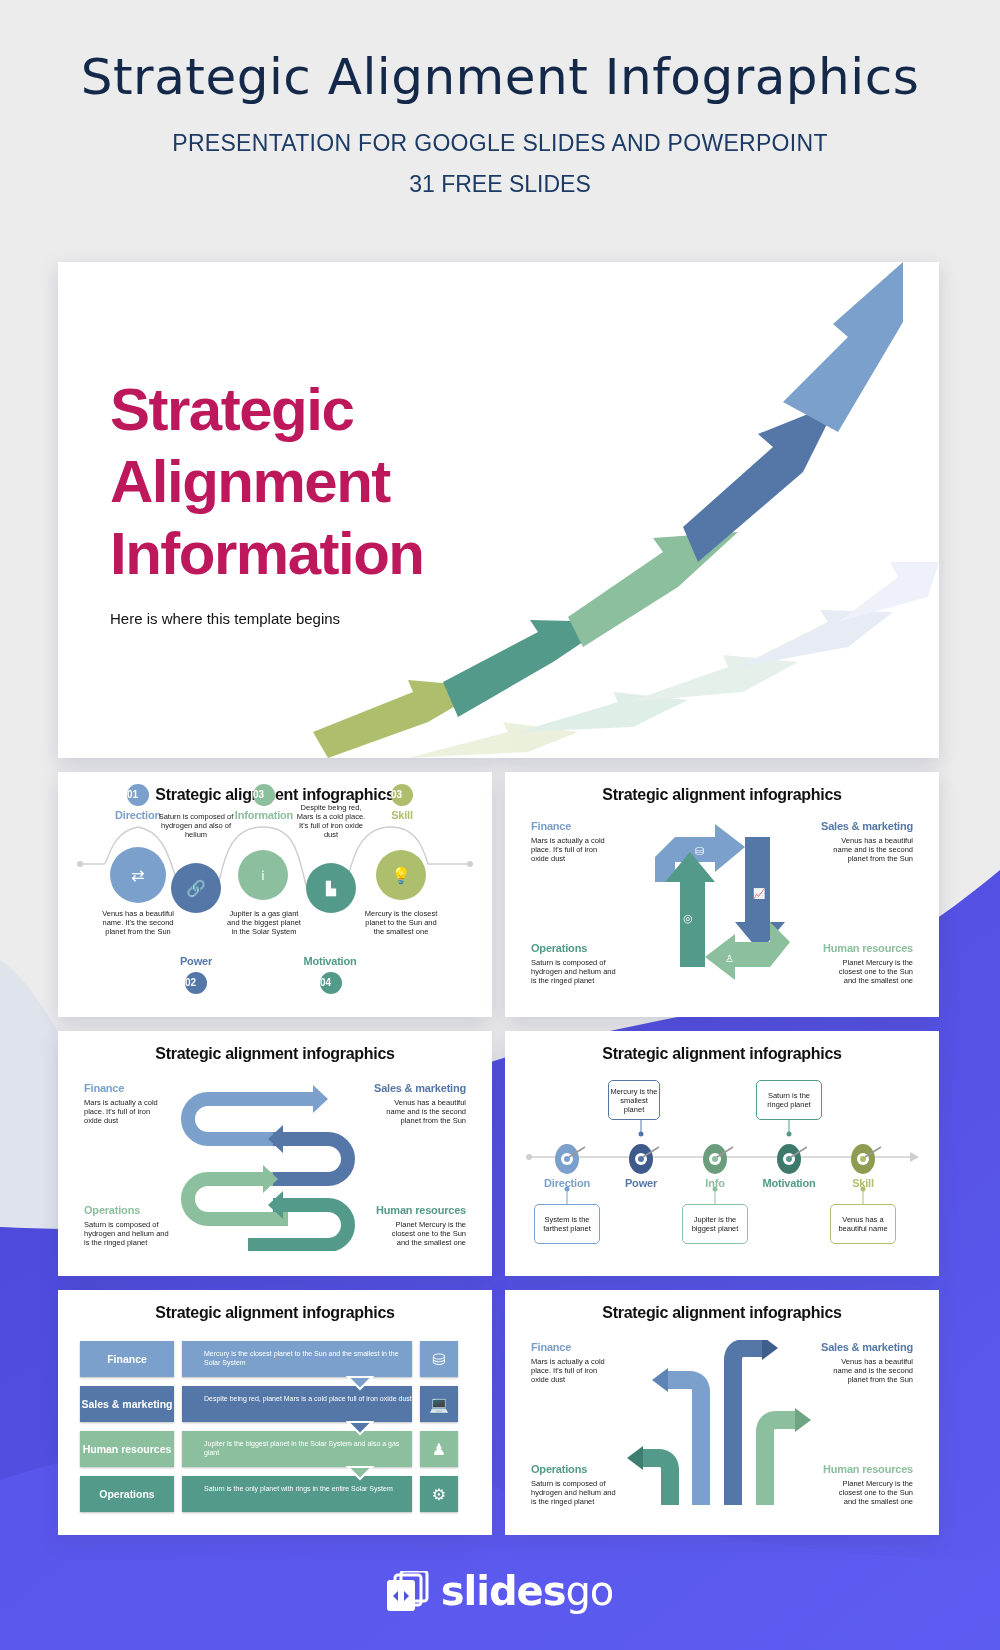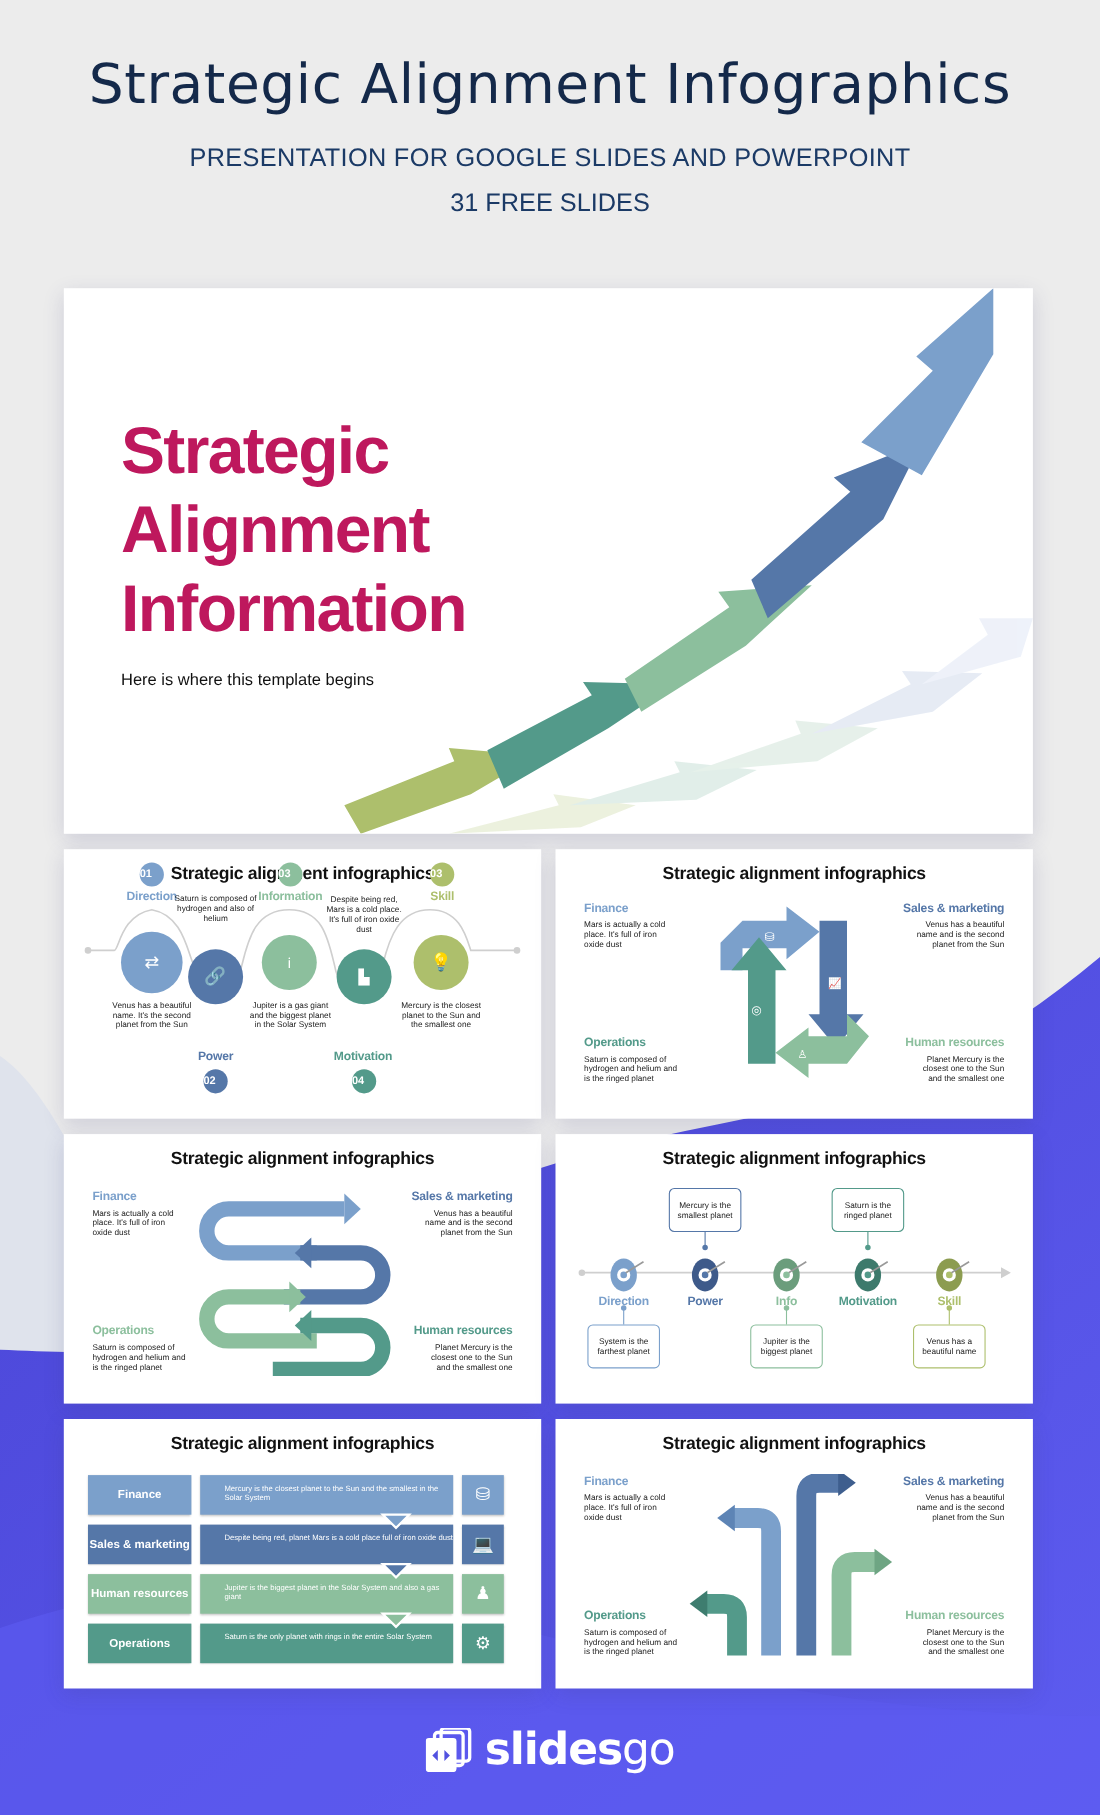--- a/index.html
+++ b/index.html
@@ -94,21 +94,21 @@
   <div class="txt c" style="left:100px;width:76px;top:40px">Saturn is composed of hydrogen and also of helium</div>
 
   <div class="num" style="left:195px;top:12px;background:#8cbf9d">03</div>
   <div class="lbl c" style="left:166px;width:80px;top:37px;color:#8cbf9d">Information</div>
   <div class="circ" style="left:180px;top:78px;width:50px;height:50px;background:#8cbf9d;font-size:13px">ℹ</div>
   <div class="txt c" style="left:166px;width:80px;top:137px">Jupiter is a gas giant and the biggest planet in the Solar System</div>
 
   <div class="num" style="left:262px;top:200px;background:#539a8a">04</div>
   <div class="lbl c" style="left:232px;width:80px;top:183px;color:#539a8a">Motivation</div>
   <div class="circ" style="left:248px;top:91px;width:50px;height:50px;background:#539a8a;font-size:13px">▙</div>
-  <div class="txt c" style="left:234px;width:78px;top:41px">Despite being red, Mars is a cold place. It's full of iron oxide dust</div>
+  <div class="txt c" style="left:234px;width:78px;top:31px">Despite being red, Mars is a cold place. It's full of iron oxide dust</div>
 
   <div class="num" style="left:333px;top:12px;background:#adbf6c">03</div>
   <div class="lbl c" style="left:304px;width:80px;top:37px;color:#adbf6c">Skill</div>
   <div class="circ" style="left:318px;top:78px;width:50px;height:50px;background:#adbf6c">💡</div>
   <div class="txt c" style="left:304px;width:78px;top:137px">Mercury is the closest planet to the Sun and the smallest one</div>
 </div>
 
 <div class="slide small" style="left:505px;top:772px">
   <div class="st">Strategic alignment infographics</div>
   <div class="lbl" style="left:26px;top:48px;color:#7ba0cb">Finance</div>
@@ -199,21 +199,21 @@
       <circle cx="284" cy="103" r="2.5" fill="#539a8a"></circle>
     <line x1="358" y1="158" x2="358" y2="173" stroke="#adbf6c"></line>
       <circle cx="358" cy="158" r="2.5" fill="#adbf6c"></circle>
   </svg>
   <div class="lbl c" style="left:22px;width:80px;top:146px;color:#7ba0cb">Direction</div>
   <div class="lbl c" style="left:96px;width:80px;top:146px;color:#5577a8">Power</div>
   <div class="lbl c" style="left:170px;width:80px;top:146px;color:#8cbf9d">Info</div>
   <div class="lbl c" style="left:244px;width:80px;top:146px;color:#539a8a">Motivation</div>
   <div class="lbl c" style="left:318px;width:80px;top:146px;color:#adbf6c">Skill</div>
   <div class="box" style="left:29px;top:173px;width:66px;height:40px;border-color:#7ba0cb">System is the farthest planet</div>
-  <div class="box" style="left:103px;top:49px;width:66px;height:40px;border-color:#5577a8">Mercury is the smallest planet</div>
+  <div class="box" style="left:103px;top:49px;width:52px;height:40px;border-color:#5577a8">Mercury is the smallest planet</div>
   <div class="box" style="left:177px;top:173px;width:66px;height:40px;border-color:#8cbf9d">Jupiter is the biggest planet</div>
   <div class="box" style="left:251px;top:49px;width:66px;height:40px;border-color:#539a8a">Saturn is the ringed planet</div>
   <div class="box" style="left:325px;top:173px;width:66px;height:40px;border-color:#adbf6c">Venus has a beautiful name</div>
 </div>
 
 <div class="slide small" style="left:58px;top:1290px">
   <div class="st">Strategic alignment infographics</div>
   <div class="row5" style="top:51px">
     <div class="lb" style="background:#7ba0cb">Finance</div>
     <div class="ds" style="background:#7ba0cb">Mercury is the closest planet to the Sun and the smallest in the Solar System</div>

